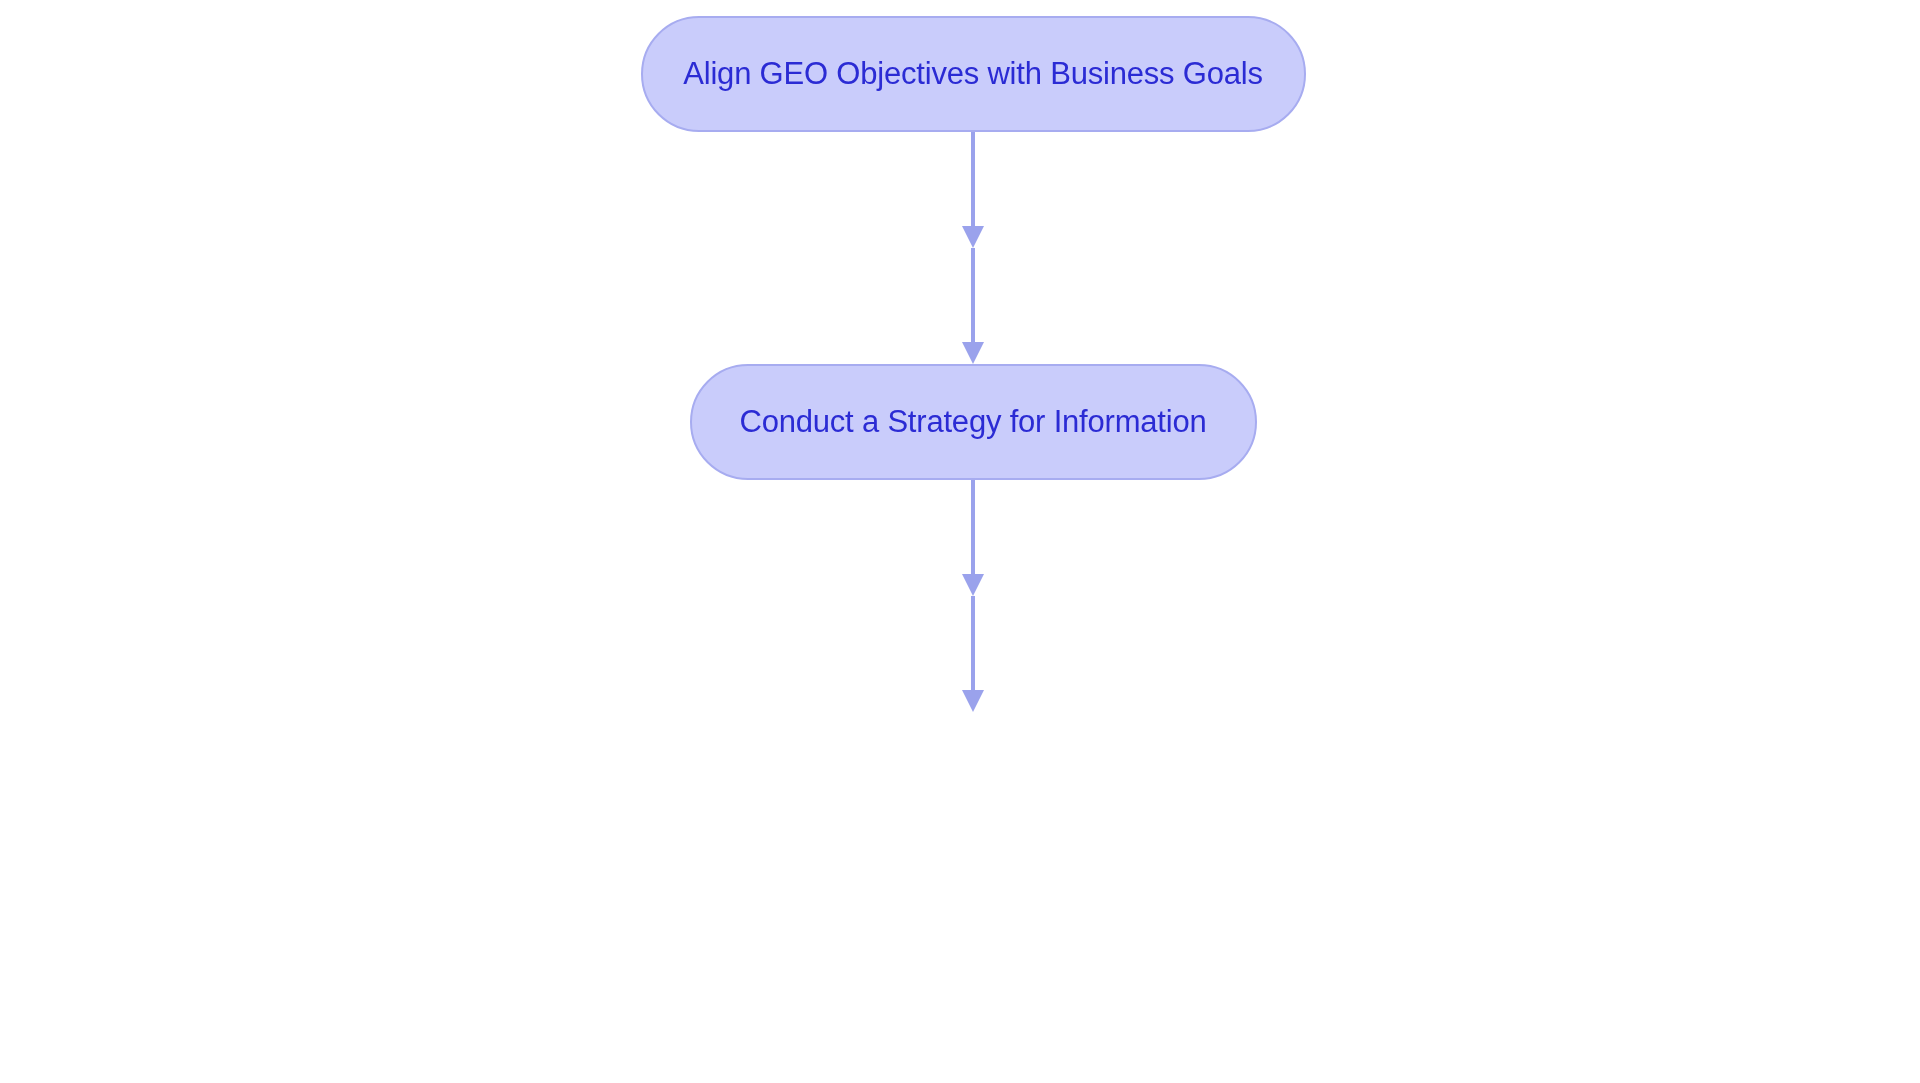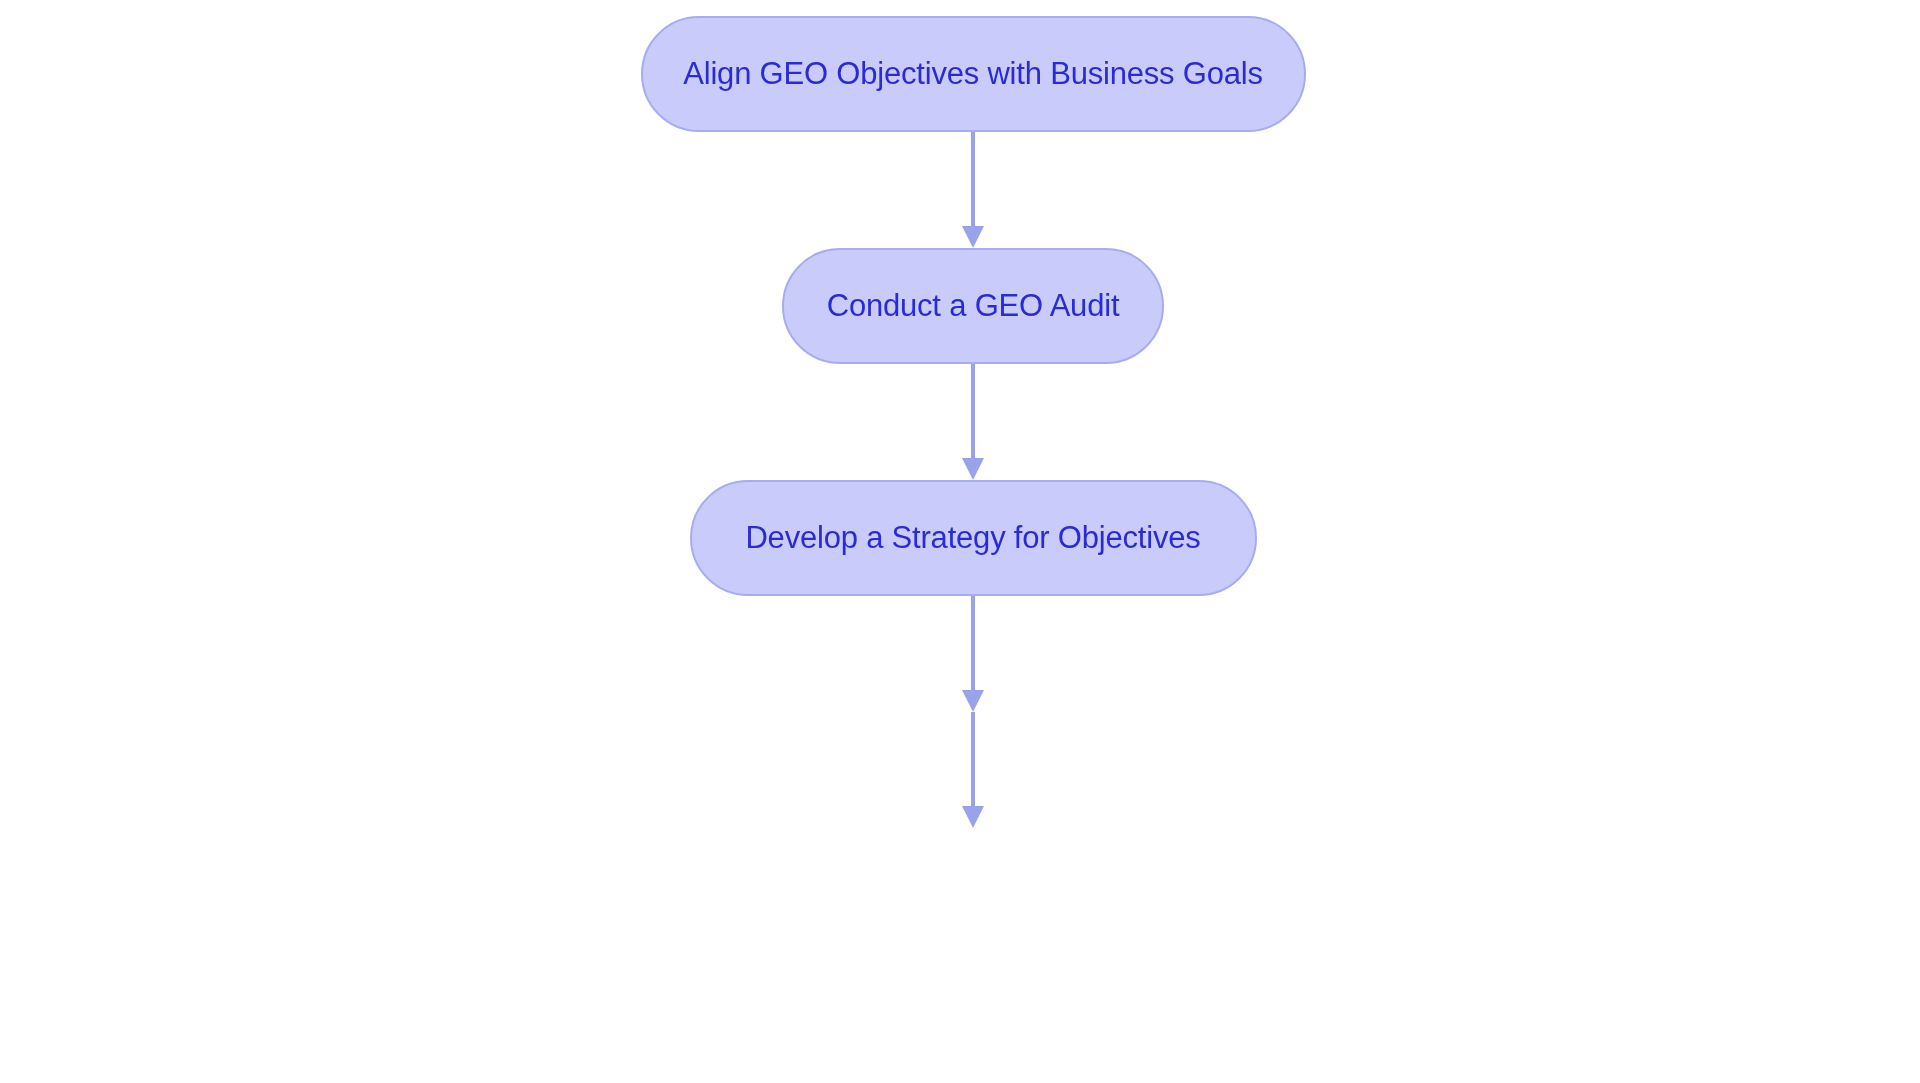--- a/index.html
+++ b/index.html
@@ -104,31 +104,28 @@
 
     <div class="node w1">
       <span class="node-label">Align GEO Objectives with Business Goals</span>
     </div>
 
     <div class="connector">
       <div class="line"></div>
       <div class="head"></div>
     </div>
 
-    <div class="node w2">
-      <span class="node-label">Conduct a GEO Audit</span>
-    </div>
 
     <div class="connector">
       <div class="line"></div>
       <div class="head"></div>
     </div>
 
     <div class="node w3">
-      <span class="node-label">Develop a Strategy for Objectives</span>
+      <span class="node-label">Conduct a Strategy for Information</span>
     </div>
 
     <div class="connector">
       <div class="line"></div>
       <div class="head"></div>
     </div>
 
 
     <div class="connector">
       <div class="line"></div>

